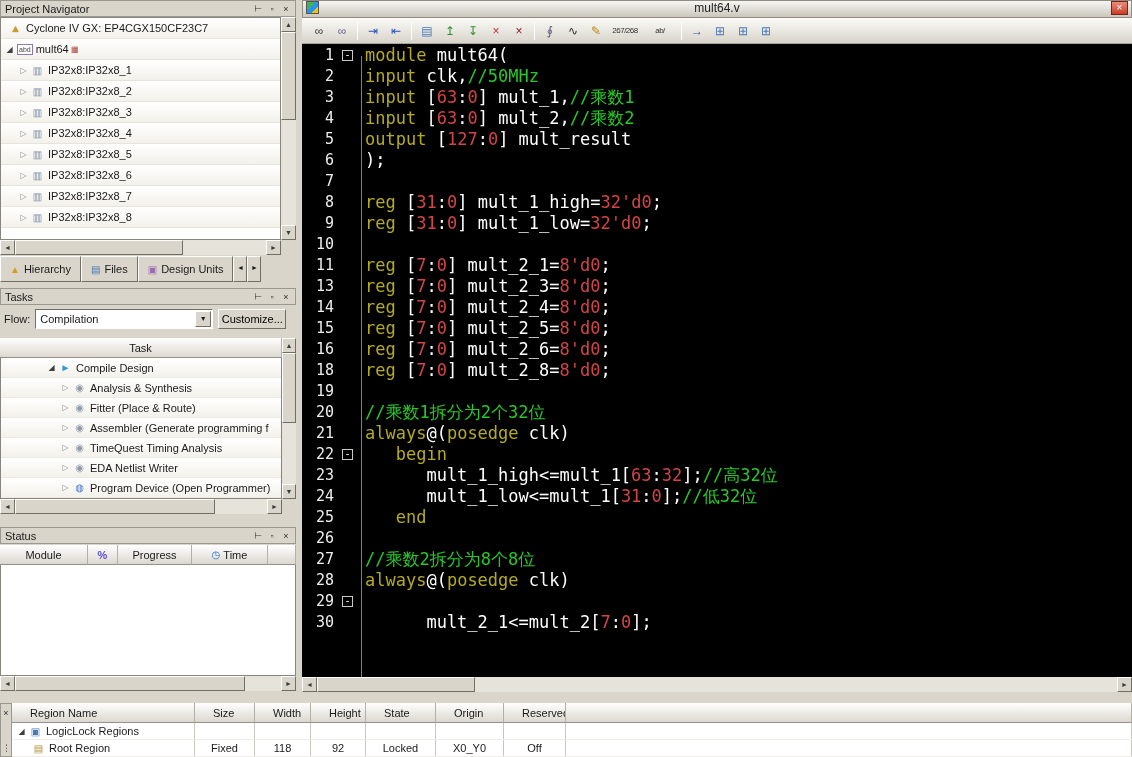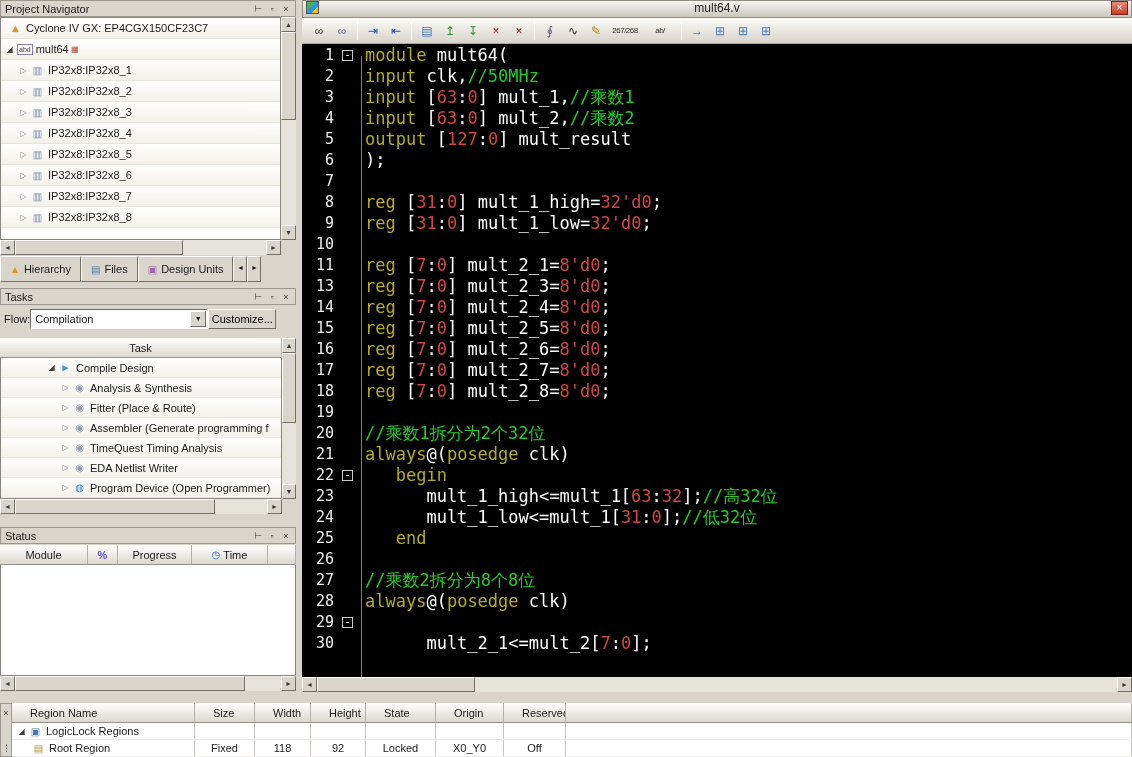--- a/index.html
+++ b/index.html
@@ -23,21 +23,21 @@
 .ticon.modaux{color:#a83a2a;font-size:8px;width:12px}
 .ticon.llr{color:#4a7ab5}.ticon.rootr{color:#b5923a}
 .abd{flex:none;border:1px solid #8a7ab0;background:#fff;color:#444;font-size:7px;line-height:9px;padding:0 1px;margin:0 3px 0 1px}
 .tlbl{white-space:nowrap}
 
 #pn-tabs{display:flex;align-items:stretch}
 .tab{display:flex;align-items:center;gap:4px;padding:0 9px;background:#d9d5cb;border:1px solid;border-color:#fdfdfb #716e66 #716e66 #fdfdfb;font-size:11px}
 .tabic{font-size:10px}
 .tabnav{width:14px;background:#d9d5cb;border:1px solid;border-color:#fdfdfb #716e66 #716e66 #fdfdfb;font-size:7px;line-height:22px;text-align:center}
 
-#flow-row{display:flex;align-items:center;padding:0 4px}
+#flow-row{display:flex;align-items:center;gap:5px;padding:0 4px}
 .combo{width:178px;height:20px;background:#fff;border:1px solid;border-color:#716e66 #fdfdfb #fdfdfb #716e66;display:flex;align-items:center}
 .combo-val{flex:1;padding-left:4px;white-space:nowrap}
 .combo-arrow{width:16px;height:16px;margin-right:1px;background:#d9d5cb;border:1px solid;border-color:#fdfdfb #716e66 #716e66 #fdfdfb;font-size:7px;line-height:14px;text-align:center}
 #customize-btn{width:68px;height:20px}
 
 .hcell{background:linear-gradient(#ffffff,#dcd8cf);border-right:1px solid #b3b0a7;border-bottom:1px solid #94918a;display:flex;align-items:center;justify-content:center;font-size:11px;gap:3px}
 .hfill,.rfill{flex:1;justify-content:flex-start}
 #status-hdr{display:flex}
 .scol0{width:88px}.scol1{width:30px}.scol2{width:74px}.scol3{width:76px}
 .scol1 .lbl{color:#5a52c8;font-weight:bold}
@@ -375,25 +375,20 @@
       <span class="ln">15</span>
       <span class="fold"></span>
       <span class="ctxt"><span class="seg-k">reg</span><span class="seg-p"> [</span><span class="seg-n">7</span><span class="seg-p">:</span><span class="seg-n">0</span><span class="seg-p">] mult_2_5=</span><span class="seg-n">8'd0</span><span class="seg-p">;</span></span>
     </div>
     <div class="crow">
       <span class="ln">16</span>
       <span class="fold"></span>
       <span class="ctxt"><span class="seg-k">reg</span><span class="seg-p"> [</span><span class="seg-n">7</span><span class="seg-p">:</span><span class="seg-n">0</span><span class="seg-p">] mult_2_6=</span><span class="seg-n">8'd0</span><span class="seg-p">;</span></span>
     </div>
     <div class="crow">
-      <span class="ln">17</span>
-      <span class="fold"></span>
-      <span class="ctxt"><span class="seg-k">reg</span><span class="seg-p"> [</span><span class="seg-n">7</span><span class="seg-p">:</span><span class="seg-n">0</span><span class="seg-p">] mult_2_7=</span><span class="seg-n">8'd0</span><span class="seg-p">;</span></span>
-    </div>
-    <div class="crow">
       <span class="ln">18</span>
       <span class="fold"></span>
       <span class="ctxt"><span class="seg-k">reg</span><span class="seg-p"> [</span><span class="seg-n">7</span><span class="seg-p">:</span><span class="seg-n">0</span><span class="seg-p">] mult_2_8=</span><span class="seg-n">8'd0</span><span class="seg-p">;</span></span>
     </div>
     <div class="crow">
       <span class="ln">19</span>
       <span class="fold"></span>
       <span class="ctxt"></span>
     </div>
     <div class="crow">

